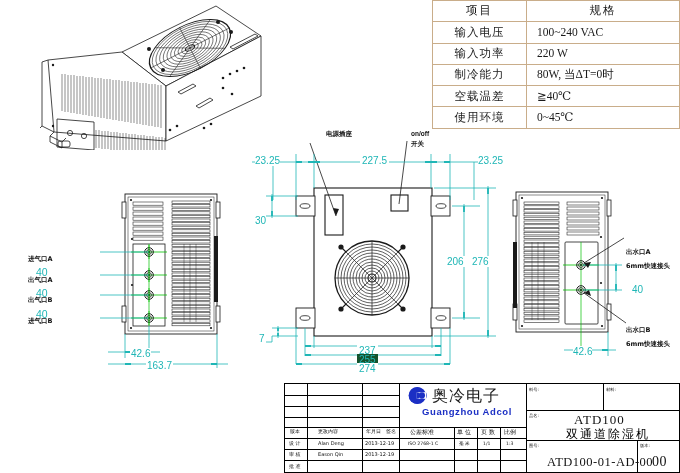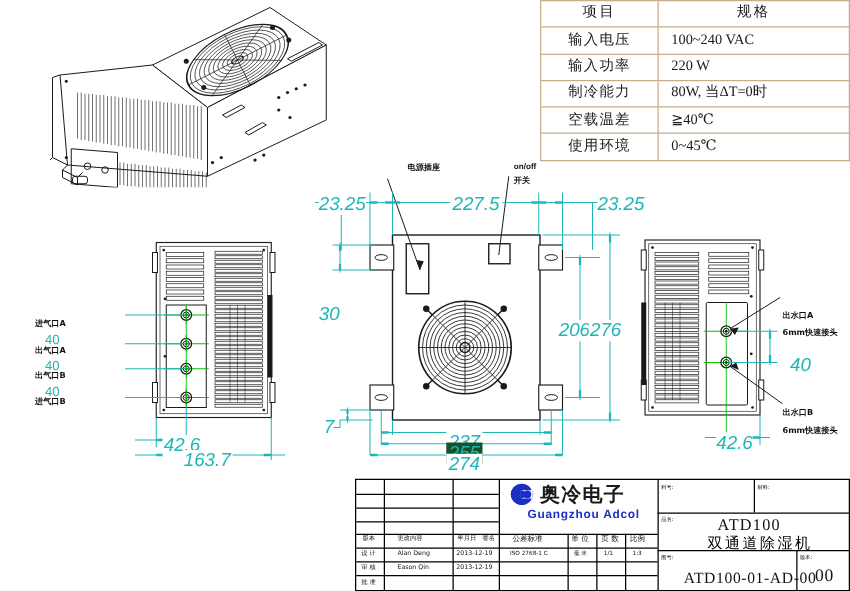--- a/index.html
+++ b/index.html
@@ -47,21 +47,21 @@
 
   
   .dim {
     position: absolute;
     color: #1fb6b6;
     font-size: 10.5px;
     font-family: "Liberation Sans", sans-serif;
     white-space: nowrap;
     letter-spacing: 0px;
   }
-  .dim.big { font-size: 15px; font-style: italic; }
+  .dim.big { font-size: 10px; }
   .cjk-lbl {
     position: absolute;
     color: #111;
     font-size: 6.5px;
     font-family: "DejaVu Sans", sans-serif;
     font-weight: bold;
     white-space: nowrap;
     letter-spacing: 0px;
   }
   .lat-lbl {
@@ -124,21 +124,21 @@
     font-family: "DejaVu Sans", sans-serif;
     font-size: 4.2px;
     color: #111;
     white-space: nowrap;
   }
   #logo-cn {
     position: absolute;
     left: 432px; top: 386px;
     font-family: "DejaVu Sans", sans-serif;
     font-size: 16px;
-    font-weight: bold;
+    font-weight: normal;
     color: #1a1a1a;
     letter-spacing: 1px;
     white-space: nowrap;
   }
   #logo-en {
     position: absolute;
     left: 422px; top: 406px;
     font-family: "Liberation Sans", sans-serif;
     font-size: 9.5px;
     font-weight: bold;
@@ -589,21 +589,21 @@
       <line x1="53" y1="215" x2="59" y2="215"></line>
       <line x1="183" y1="215" x2="189" y2="215"></line>
       <line x1="44" y1="224" x2="50" y2="224"></line>
       <line x1="192" y1="224" x2="198" y2="224"></line>
     </g>
   </svg>
 
   <div class="dim big" style="left:255px;top:155px;background:#fff;">23.25</div>
   <div class="dim big" style="left:360px;top:155px;background:#fff;padding:0 2px;">227.5</div>
   <div class="dim big" style="left:478px;top:155px;background:#fff;">23.25</div>
-  <div class="dim big" style="left:255px;top:215px;background:#fff;margin-top:28px;">30</div>
+  <div class="dim big" style="left:255px;top:215px;background:#fff;">30</div>
   <div class="dim big" style="left:259px;top:333px;background:#fff;">7</div>
   <div class="dim big" style="left:446px;top:256px;background:#fff;padding:0 1px;">206</div>
   <div class="dim big" style="left:471px;top:256px;background:#fff;padding:0 1px;">276</div>
   <div class="dim big" style="left:357px;top:345px;background:#fff;padding:0 2px;">237</div>
   <div class="dim big" style="left:357px;top:354px;background:#14532d;padding:0 2px;">255</div>
   <div class="dim big" style="left:357px;top:363px;background:#fff;padding:0 2px;">274</div>
 
   <div class="cjk-lbl" style="left:326px;top:130px;">电源插座</div>
   <div class="lat-lbl" style="left:411px;top:130px;">on/off</div>
   <div class="cjk-lbl" style="left:411px;top:140px;">开关</div>

